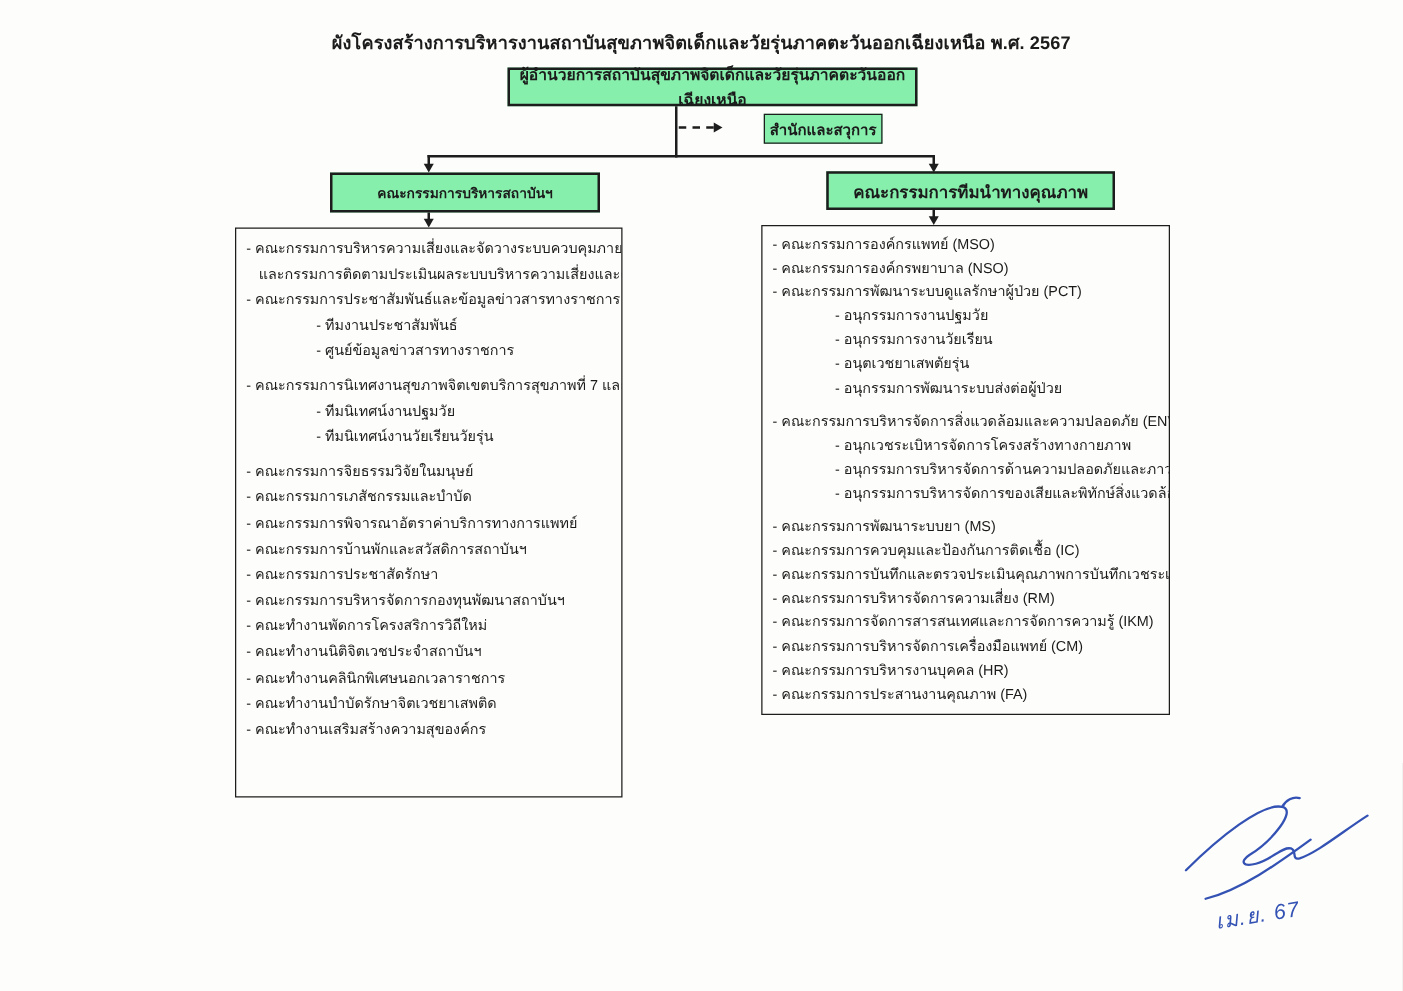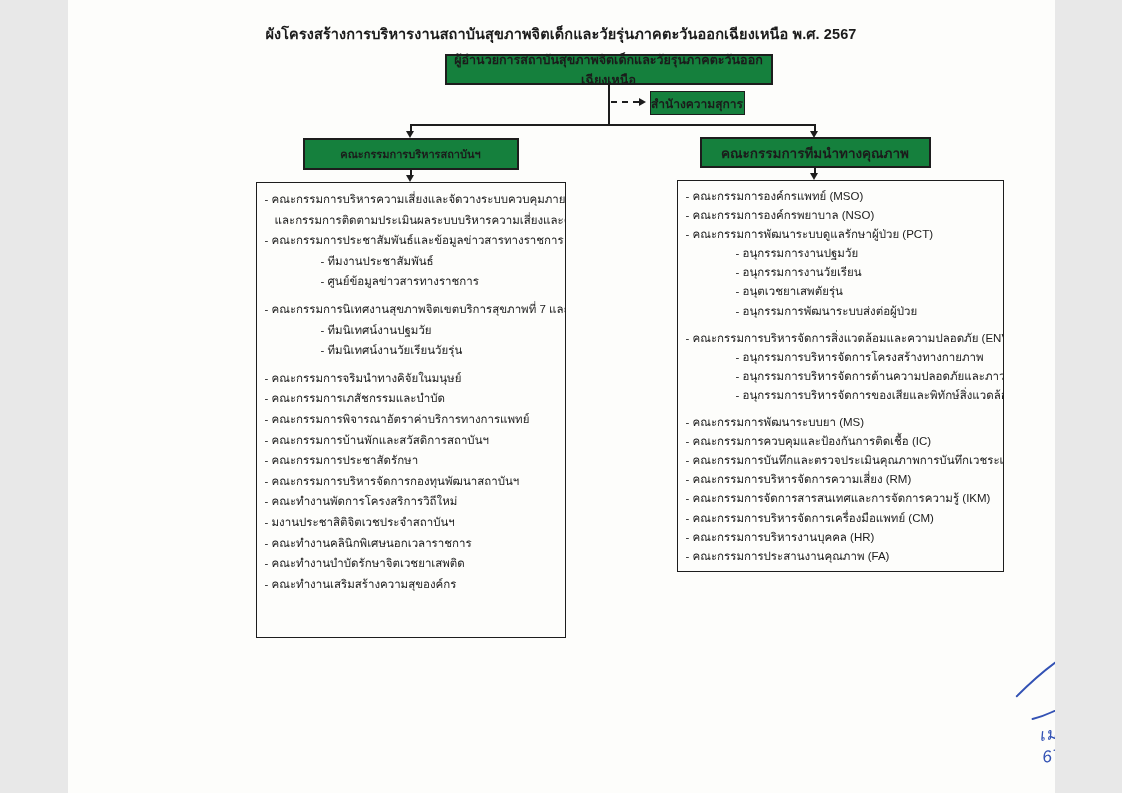--- a/index.html
+++ b/index.html
@@ -1,32 +1,33 @@
 <!DOCTYPE html>
 <html><head>
 <meta charset="utf-8">
 <style>
   html,body{margin:0;padding:0;background:#e8e8e8;}
   .page{
     position:relative;
-    width:987px;height:793px;
+    width:1122px;height:793px;
     margin:0 auto;
     background:#fdfdfb;
     font-family:"Liberation Sans","DejaVu Sans",sans-serif;
     color:#1b1b1b;
     overflow:hidden;
   }
   .title{
     position:absolute;top:22px;left:0;width:100%;
     text-align:center;font-size:14.5px;font-weight:700;letter-spacing:.1px;
   }
   .obox{
-    position:absolute;border:2px solid #1d1d1d;background:#15803d;
+    position:absolute;border:2px solid #1d1d1d;background:#86efac;
     display:flex;align-items:center;justify-content:center;text-align:center;
     box-sizing:border-box;
+    margin-left:29px;
   }
   .director{left:377px;top:54px;width:328px;height:31px;font-size:12.5px;font-weight:700;}
   .secretary{left:582px;top:91px;width:95px;height:24px;font-size:12px;font-weight:700;border-width:1.5px;}
   .hdr-left{left:235px;top:138px;width:216px;height:32px;font-size:11px;font-weight:700;}
   .hdr-right{left:632px;top:137px;width:231px;height:31px;font-size:13.5px;font-weight:700;}
   .listbox{
     position:absolute;border:1.5px solid #1d1d1d;background:#fdfdfb;
     box-sizing:border-box;padding:6px 8px 4px 8px;overflow:hidden;
   }
   .list-left{left:188px;top:182px;width:310px;height:456px;}
@@ -55,21 +56,21 @@
   }
 </style>
 </head>
 <body>
 
 <div class="page">
 
   <div class="title">ผังโครงสร้างการบริหารงานสถาบันสุขภาพจิตเด็กและวัยรุ่นภาคตะวันออกเฉียงเหนือ พ.ศ. 2567</div>
 
   <div class="obox director">ผู้อำนวยการสถาบันสุขภาพจิตเด็กและวัยรุ่นภาคตะวันออกเฉียงเหนือ</div>
-  <div class="obox secretary">สำนัางความสุการ</div>
+  <div class="obox secretary">สำนักและสวุการ</div>
   <div class="obox hdr-left">คณะกรรมการบริหารสถาบันฯ</div>
   <div class="obox hdr-right">คณะกรรมการทีมนำทางคุณภาพ</div>
 
   <div class="cline" style="left:540px;top:85px;width:2px;height:41px;"></div>
   <div class="dash" style="left:543px;top:101px;width:28px;"></div>
   <div class="arr-right" style="left:571px;top:97.5px;"></div>
   <div class="cline" style="left:342px;top:124px;width:406px;height:2px;"></div>
   <div class="cline" style="left:342px;top:124px;width:2px;height:8px;"></div>
   <div class="arr-down" style="left:338.5px;top:131px;"></div>
   <div class="cline" style="left:746px;top:124px;width:2px;height:8px;"></div>
@@ -81,42 +82,42 @@
 
   <div class="listbox list-left" id="left-list">
       <div class="li lvl0">- คณะกรรมการบริหารความเสี่ยงและจัดวางระบบควบคุมภายใน</div>
       <div class="li lvl0 cont">และกรรมการติดตามประเมินผลระบบบริหารความเสี่ยงและควบคุมภายใน</div>
       <div class="li lvl0">- คณะกรรมการประชาสัมพันธ์และข้อมูลข่าวสารทางราชการ</div>
       <div class="li lvl1">- ทีมงานประชาสัมพันธ์</div>
       <div class="li lvl1">- ศูนย์ข้อมูลข่าวสารทางราชการ</div>
       <div class="li lvl0 gap">- คณะกรรมการนิเทศงานสุขภาพจิตเขตบริการสุขภาพที่ 7 และ 8</div>
       <div class="li lvl1">- ทีมนิเทศน์งานปฐมวัย</div>
       <div class="li lvl1">- ทีมนิเทศน์งานวัยเรียนวัยรุ่น</div>
-      <div class="li lvl0 gap">- คณะกรรมการจริมนำทางคิจัยในมนุษย์</div>
+      <div class="li lvl0 gap">- คณะกรรมการจิยธรรมวิจัยในมนุษย์</div>
       <div class="li lvl0">- คณะกรรมการเภสัชกรรมและบำบัด</div>
       <div class="li lvl0">- คณะกรรมการพิจารณาอัตราค่าบริการทางการแพทย์</div>
       <div class="li lvl0">- คณะกรรมการบ้านพักและสวัสดิการสถาบันฯ</div>
       <div class="li lvl0">- คณะกรรมการประชาสัดรักษา</div>
       <div class="li lvl0">- คณะกรรมการบริหารจัดการกองทุนพัฒนาสถาบันฯ</div>
       <div class="li lvl0">- คณะทำงานพัดการโครงสริการวิถีใหม่</div>
-      <div class="li lvl0">- มงานประชาสิติจิตเวชประจำสถาบันฯ</div>
+      <div class="li lvl0">- คณะทำงานนิติจิตเวชประจำสถาบันฯ</div>
       <div class="li lvl0">- คณะทำงานคลินิกพิเศษนอกเวลาราชการ</div>
       <div class="li lvl0">- คณะทำงานบำบัดรักษาจิตเวชยาเสพติด</div>
       <div class="li lvl0">- คณะทำงานเสริมสร้างความสุของค์กร</div>
     </div>
   <div class="listbox list-right" id="right-list">
       <div class="li lvl0">- คณะกรรมการองค์กรแพทย์ (MSO)</div>
       <div class="li lvl0">- คณะกรรมการองค์กรพยาบาล (NSO)</div>
       <div class="li lvl0">- คณะกรรมการพัฒนาระบบดูแลรักษาผู้ป่วย (PCT)</div>
       <div class="li lvl1">- อนุกรรมการงานปฐมวัย</div>
       <div class="li lvl1">- อนุกรรมการงานวัยเรียน</div>
       <div class="li lvl1">- อนุตเวชยาเสพตัยรุ่น</div>
       <div class="li lvl1">- อนุกรรมการพัฒนาระบบส่งต่อผู้ป่วย</div>
       <div class="li lvl0 gap">- คณะกรรมการบริหารจัดการสิ่งแวดล้อมและความปลอดภัย (ENV)</div>
-      <div class="li lvl1">- อนุกรรมการบริหารจัดการโครงสร้างทางกายภาพ</div>
+      <div class="li lvl1">- อนุกเวชระเบิหารจัดการโครงสร้างทางกายภาพ</div>
       <div class="li lvl1">- อนุกรรมการบริหารจัดการด้านความปลอดภัยและภาวะฉุกเฉิน</div>
       <div class="li lvl1">- อนุกรรมการบริหารจัดการของเสียและพิทักษ์สิ่งแวดล้อม</div>
       <div class="li lvl0 gap">- คณะกรรมการพัฒนาระบบยา (MS)</div>
       <div class="li lvl0">- คณะกรรมการควบคุมและป้องกันการติดเชื้อ (IC)</div>
       <div class="li lvl0">- คณะกรรมการบันทึกและตรวจประเมินคุณภาพการบันทึกเวชระเบียน (MRA)</div>
       <div class="li lvl0">- คณะกรรมการบริหารจัดการความเสี่ยง (RM)</div>
       <div class="li lvl0">- คณะกรรมการจัดการสารสนเทศและการจัดการความรู้ (IKM)</div>
       <div class="li lvl0">- คณะกรรมการบริหารจัดการเครื่องมือแพทย์ (CM)</div>
       <div class="li lvl0">- คณะกรรมการบริหารงานบุคคล (HR)</div>
       <div class="li lvl0">- คณะกรรมการประสานงานคุณภาพ (FA)</div>

